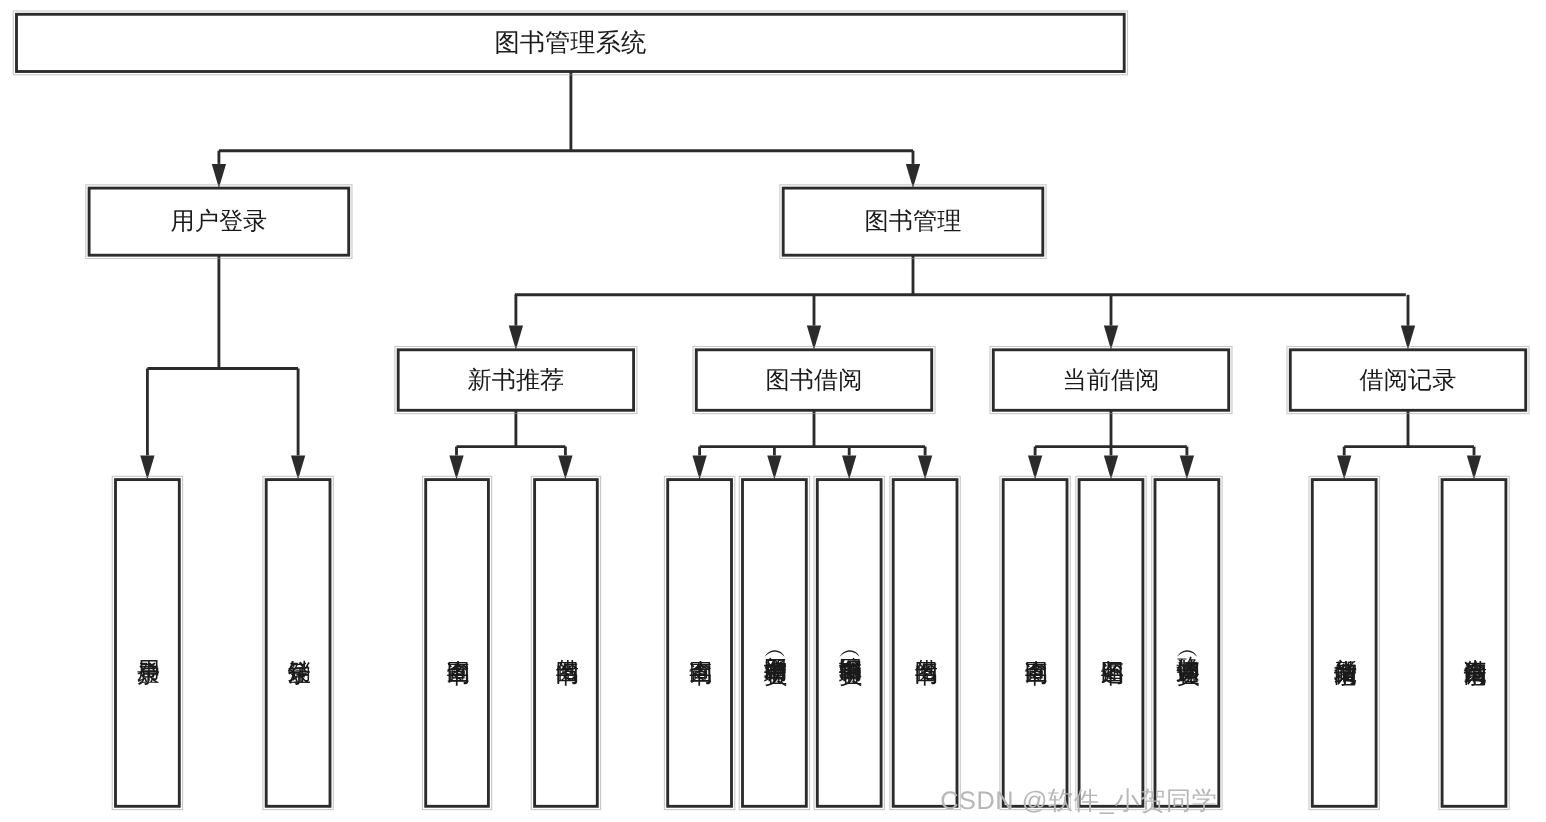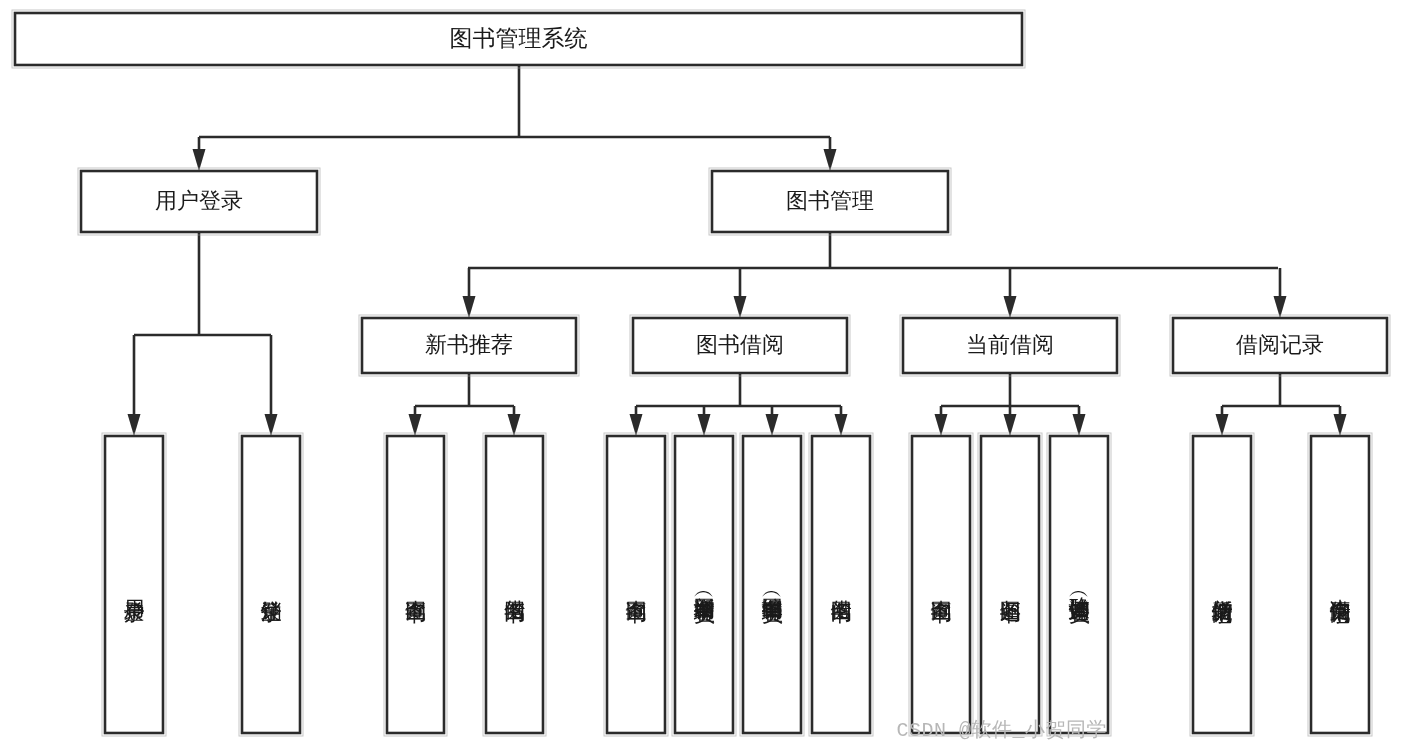--- a/index.html
+++ b/index.html
@@ -75,22 +75,22 @@
     color: #1a1a1a;
     letter-spacing: 1px;
     text-align: center;
     pointer-events: none;
     white-space: pre;
   }
   .watermark {
     position: absolute;
     right: 8px;
     bottom: 4px;
-    font-family: Liberation Mono, monospace;
-    font-size: 20px;
+    font-family: Liberation Sans, sans-serif;
+    font-size: 23px;
     color: #b7b7b7;
     letter-spacing: 0.5px;
     user-select: none;
   }
 </style>
 </head>
 <body>
 
 <div id="diagram-root">
   <svg id="flow-svg" viewBox="0 0 1405 747">

